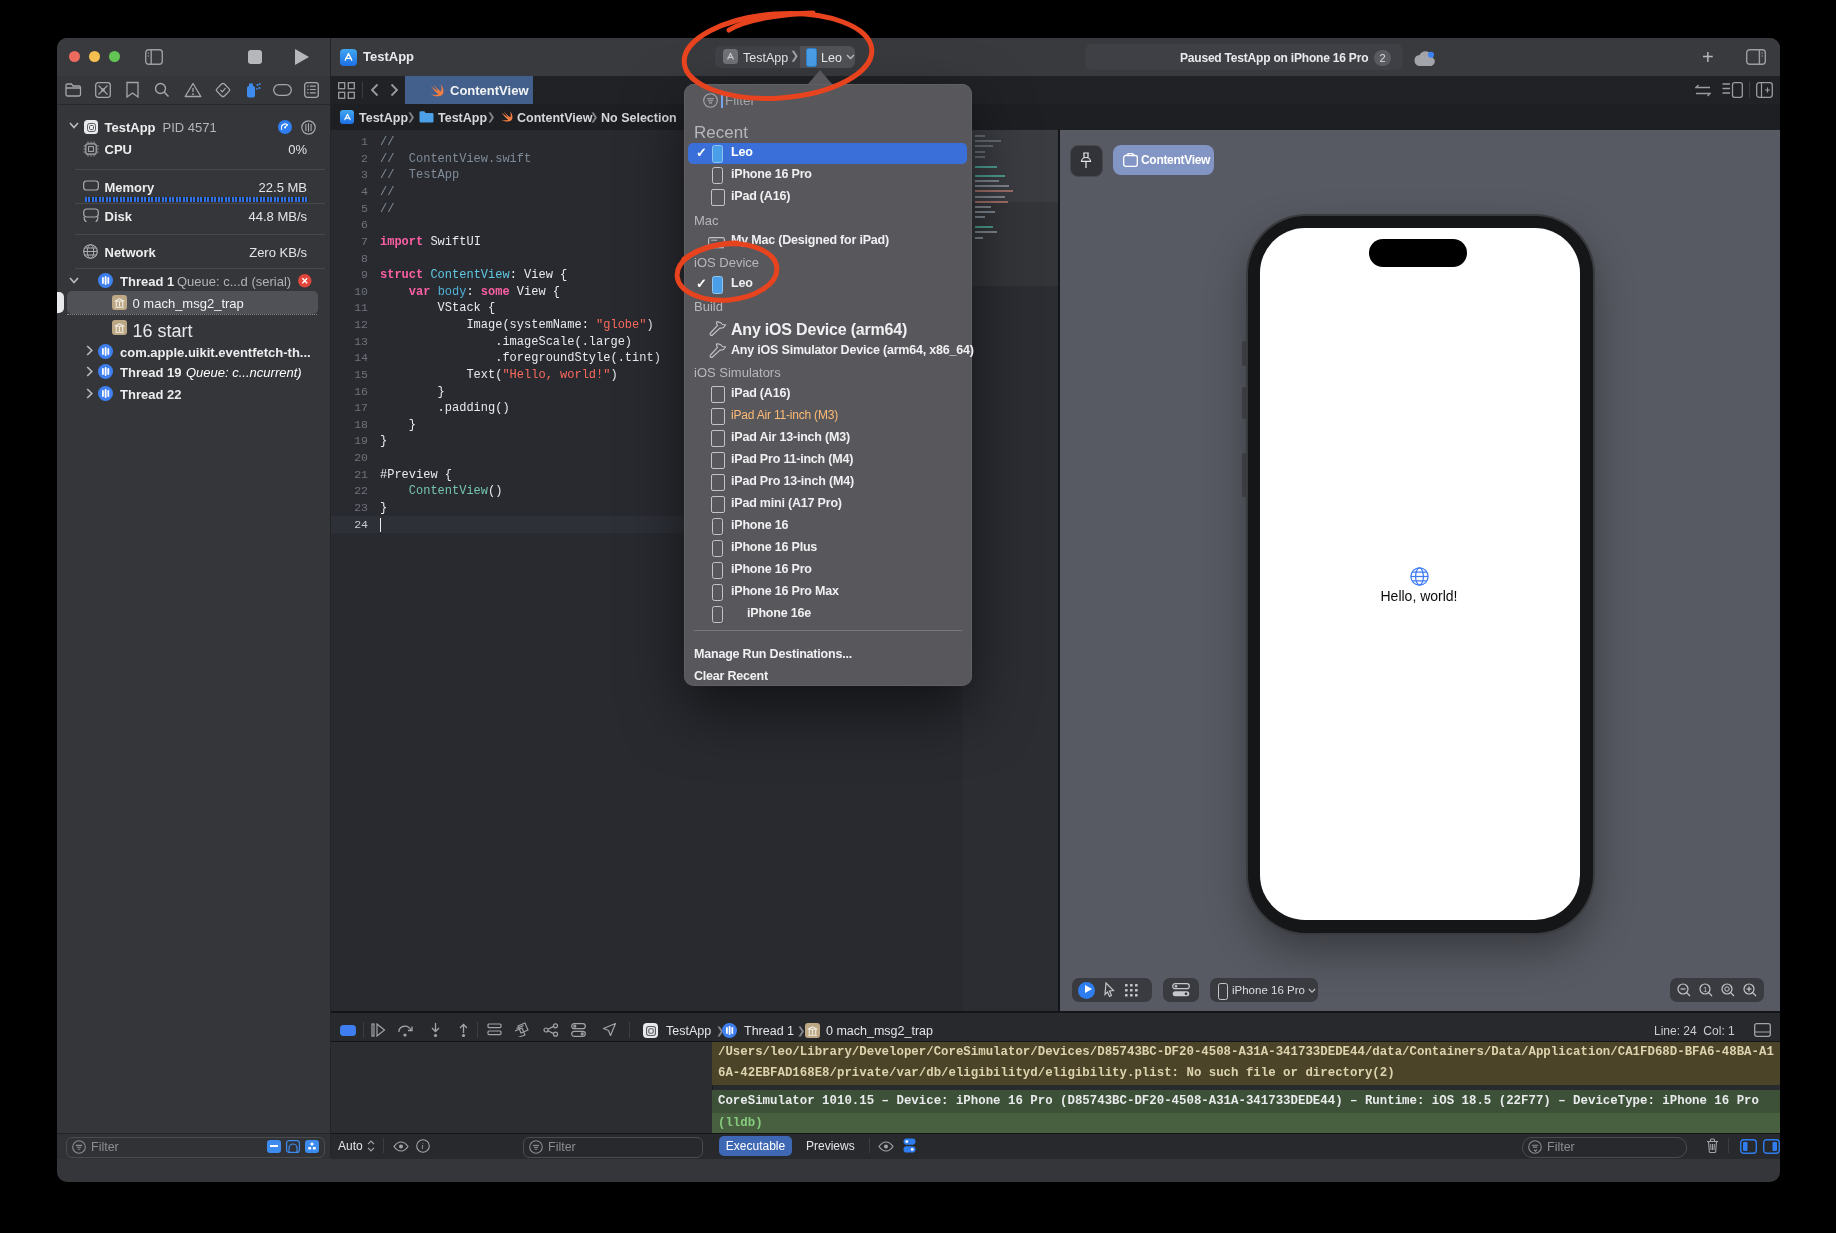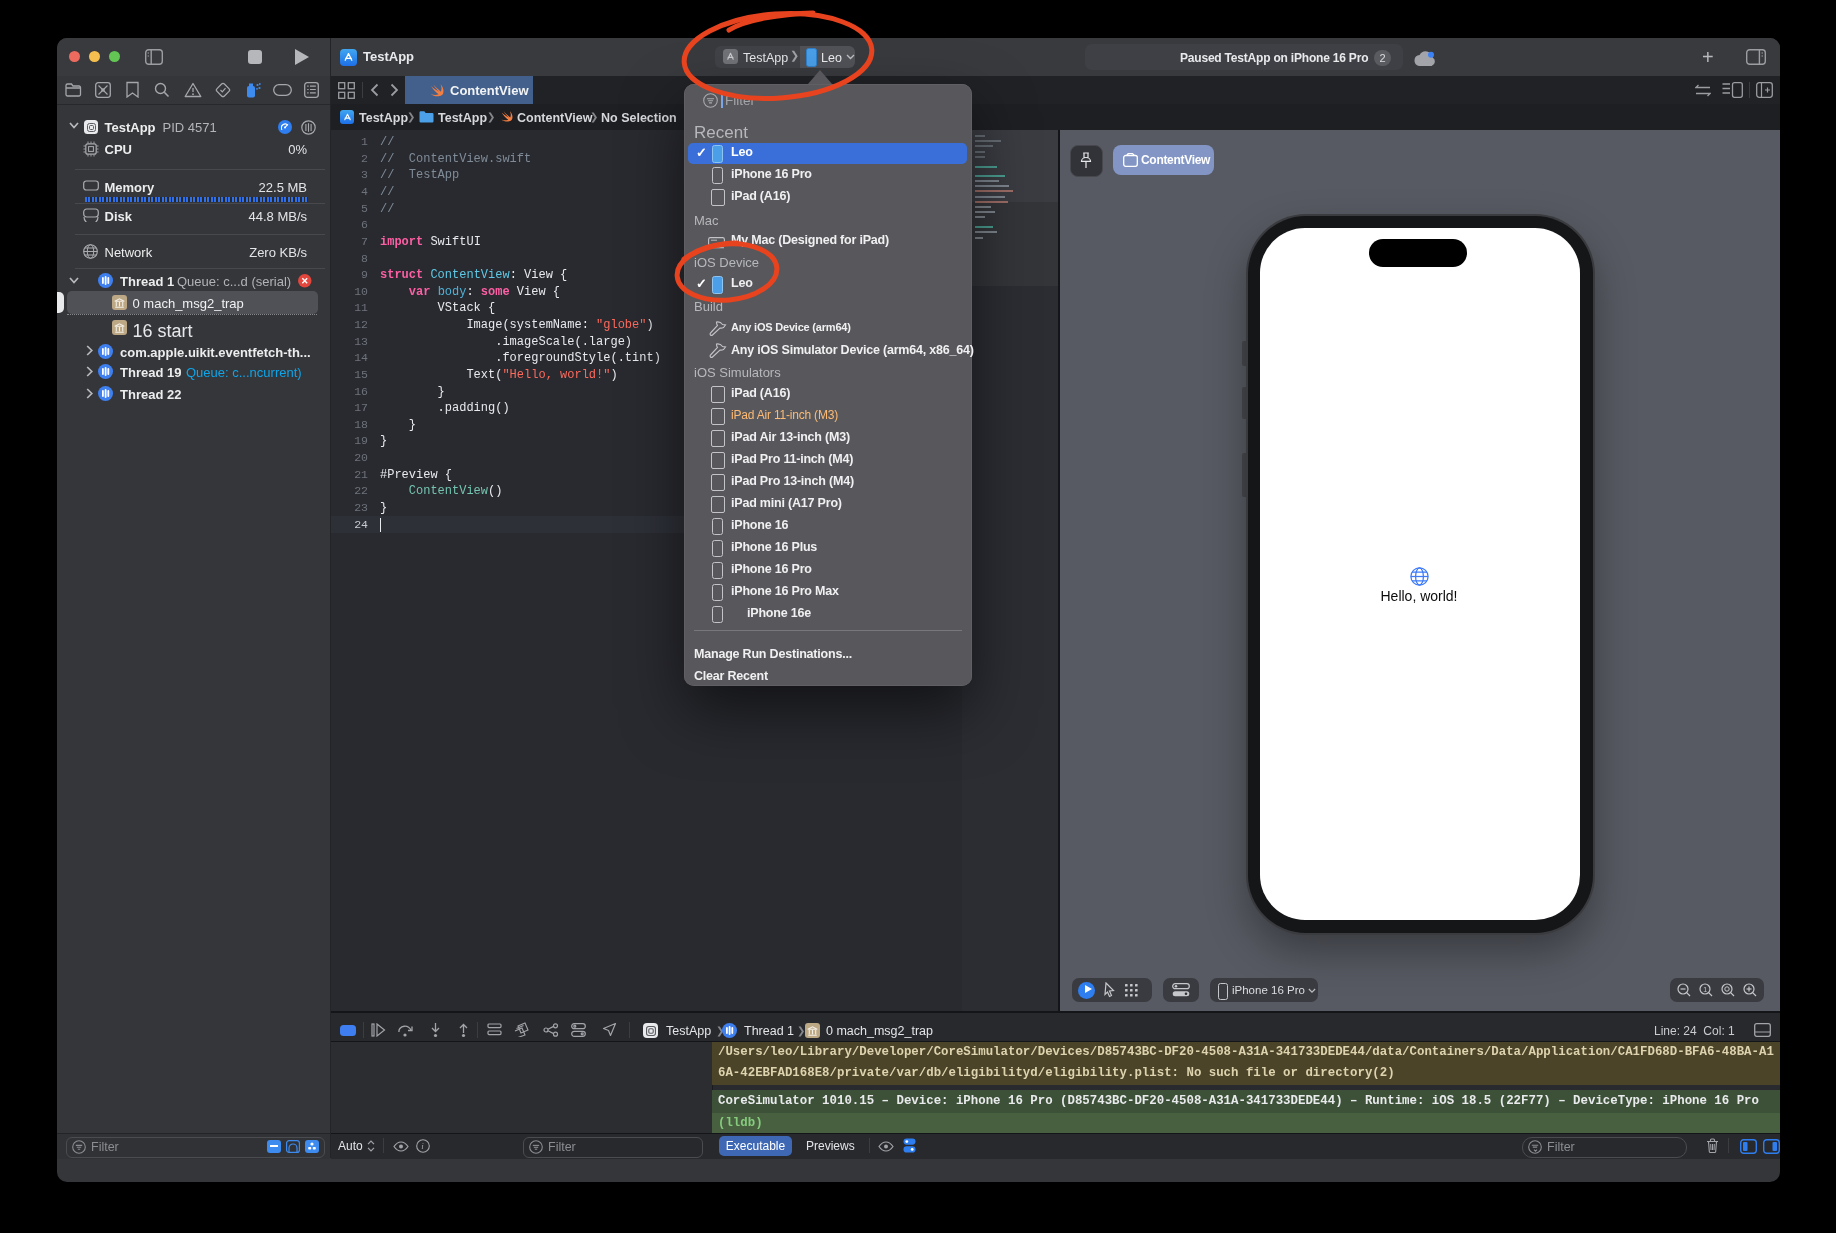--- a/index.html
+++ b/index.html
@@ -179,21 +179,21 @@
 <div class="abs" style="left:160px;top:170.5px;width:90px;text-align:right;font-size:13px;color:#e3e4e6;">44.8 MB/s</div>
 <div class="abs" style="left:18px;top:196px;width:250px;height:1px;background:#48494d;"></div>
 
 <svg class="abs" style="left:26px;top:206px;" width="15" height="15" viewBox="0 0 15 15">
  <circle cx="7.5" cy="7.5" r="6.8" fill="none" stroke="#aaacb0" stroke-width="1.1"></circle>
  <ellipse cx="7.5" cy="7.5" rx="3.2" ry="6.8" fill="none" stroke="#aaacb0" stroke-width="1"></ellipse>
  <line x1="0.7" y1="7.5" x2="14.3" y2="7.5" stroke="#aaacb0" stroke-width="1"></line>
  <line x1="1.6" y1="4" x2="13.4" y2="4" stroke="#aaacb0" stroke-width="1"></line>
  <line x1="1.6" y1="11" x2="13.4" y2="11" stroke="#aaacb0" stroke-width="1"></line>
 </svg>
-<div class="abs" style="left:47.5px;top:206.5px;font-size:13px;font-weight:normal;color:#eceded;">Network</div>
+<div class="abs" style="left:47.5px;top:206.5px;font-size:13px;font-weight:bold;color:#eceded;">Network</div>
 <div class="abs" style="left:160px;top:206.5px;width:90px;text-align:right;font-size:13px;color:#e3e4e6;">Zero KB/s</div>
 <div class="abs" style="left:18px;top:229.5px;width:250px;height:1px;background:#48494d;"></div>
 
 <svg class="abs" style="left:12px;top:239px;" width="10" height="7" viewBox="0 0 10 7">
       <path d="M1 1 L5 5.5 L9 1" stroke="#b8b9bc" stroke-width="1.7" fill="none"></path>
     </svg>
 <svg class="abs" style="left:41px;top:235px;" width="15" height="15" viewBox="0 0 15 15">
  <circle cx="7.5" cy="7.5" r="7.5" fill="#3f80f1"></circle>
  <rect x="4" y="4" width="1.8" height="7" rx="0.9" fill="#fff"></rect>
       <rect x="6.7" y="3" width="1.8" height="9" rx="0.9" fill="#fff"></rect>
@@ -241,21 +241,21 @@
 <svg class="abs" style="left:29px;top:327.5px;" width="7" height="11" viewBox="0 0 7 11">
       <path d="M1.2 1 L5.8 5.5 L1.2 10" stroke="#b8b9bc" stroke-width="1.7" fill="none"></path>
     </svg>
 <svg class="abs" style="left:41px;top:326px;" width="15" height="15" viewBox="0 0 15 15">
  <circle cx="7.5" cy="7.5" r="7.5" fill="#3f80f1"></circle>
  <rect x="4" y="4" width="1.8" height="7" rx="0.9" fill="#fff"></rect>
       <rect x="6.7" y="3" width="1.8" height="9" rx="0.9" fill="#fff"></rect>
       <rect x="9.4" y="4" width="1.8" height="7" rx="0.9" fill="#fff"></rect>
 </svg>
 <div class="abs" style="left:63px;top:327px;font-size:13px;font-weight:bold;color:#eceded;">Thread 19</div>
-<div class="abs" style="left:129px;top:327px;font-size:13px;color:#0ea5e9;">Queue: c...ncurrent)</div>
+<div class="abs" style="left:129px;top:327px;font-size:13px;color:#ffffff;font-style:italic;">Queue: c...ncurrent)</div>
 
 <svg class="abs" style="left:29px;top:349.5px;" width="7" height="11" viewBox="0 0 7 11">
       <path d="M1.2 1 L5.8 5.5 L1.2 10" stroke="#b8b9bc" stroke-width="1.7" fill="none"></path>
     </svg>
 <svg class="abs" style="left:41px;top:348px;" width="15" height="15" viewBox="0 0 15 15">
  <circle cx="7.5" cy="7.5" r="7.5" fill="#3f80f1"></circle>
  <rect x="4" y="4" width="1.8" height="7" rx="0.9" fill="#fff"></rect>
       <rect x="6.7" y="3" width="1.8" height="9" rx="0.9" fill="#fff"></rect>
       <rect x="9.4" y="4" width="1.8" height="7" rx="0.9" fill="#fff"></rect>
 </svg>
@@ -663,21 +663,21 @@
  </svg>
  <div class="abs" style="left:47px;top:149px;font-size:12.5px;letter-spacing:-0.2px;font-weight:bold;color:#f0f0f2;white-space:nowrap;">My Mac (Designed for iPad)</div>
  <div class="abs" style="left:10px;top:170.5px;font-size:13px;color:#b7b8bb;">iOS Device</div>
  <div class="abs" style="left:12px;top:192px;font-size:13px;font-weight:bold;color:#fff;">✓</div>
  <div class="abs" style="left:27.5px;top:191.5px;width:9px;height:16px;background:#4a9fe8;border-radius:2.5px;border:0.5px solid #8ec4f0;"></div>
  <div class="abs" style="left:47px;top:192px;font-size:12.5px;letter-spacing:-0.2px;font-weight:bold;color:#f0f0f2;white-space:nowrap;">Leo</div>
  <div class="abs" style="left:10px;top:214.5px;font-size:13px;color:#b7b8bb;">Build</div>
  <svg class="abs" style="left:25px;top:236.5px;" width="18" height="15" viewBox="0 0 18 15">
   <path d="M7.5 1 a6 6 0 0 1 6 2.5 l3 0.5 l-2 2.5 a6 6 0 0 1-3.5 0.5 l-7.5 7 a1.4 1.4 0 0 1-2 -2 l7 -7.5 a6 6 0 0 1-1 -3.5 Z" fill="none" stroke="#c3c4c7" stroke-width="1.1"></path>
  </svg>
- <div class="abs" style="left:47px;top:237px;font-size:11px;letter-spacing:-0.2px;font-weight:bold;color:#f0f0f2;white-space:nowrap;">Any iOS Device (arm64)</div>
+ <div class="abs" style="left:47px;top:237px;font-size:16px;letter-spacing:-0.2px;font-weight:bold;color:#f0f0f2;white-space:nowrap;">Any iOS Device (arm64)</div>
  <svg class="abs" style="left:25px;top:258.5px;" width="18" height="15" viewBox="0 0 18 15">
   <path d="M7.5 1 a6 6 0 0 1 6 2.5 l3 0.5 l-2 2.5 a6 6 0 0 1-3.5 0.5 l-7.5 7 a1.4 1.4 0 0 1-2 -2 l7 -7.5 a6 6 0 0 1-1 -3.5 Z" fill="none" stroke="#c3c4c7" stroke-width="1.1"></path>
  </svg>
  <div class="abs" style="left:47px;top:259px;font-size:12.5px;letter-spacing:-0.2px;font-weight:bold;color:#f0f0f2;white-space:nowrap;">Any iOS Simulator Device (arm64, x86_64)</div>
  <div class="abs" style="left:10px;top:280.5px;font-size:13px;color:#b7b8bb;">iOS Simulators</div>
  <div class="abs" style="left:26.5px;top:301.5px;width:12px;height:15px;border:1.2px solid #c3c4c7;border-radius:2px;"></div>
  <div class="abs" style="left:47px;top:302px;font-size:12.5px;letter-spacing:-0.2px;font-weight:bold;color:#f0f0f2;white-space:nowrap;">iPad (A16)</div>
  <div class="abs" style="left:26.5px;top:323.5px;width:12px;height:15px;border:1.2px solid #c3c4c7;border-radius:2px;"></div>
  <div class="abs" style="left:47px;top:324px;font-size:12px;letter-spacing:-0.2px;font-weight:normal;color:#fdba74;white-space:nowrap;">iPad Air 11-inch (M3)</div>
  <div class="abs" style="left:26.5px;top:345.5px;width:12px;height:15px;border:1.2px solid #c3c4c7;border-radius:2px;"></div>

